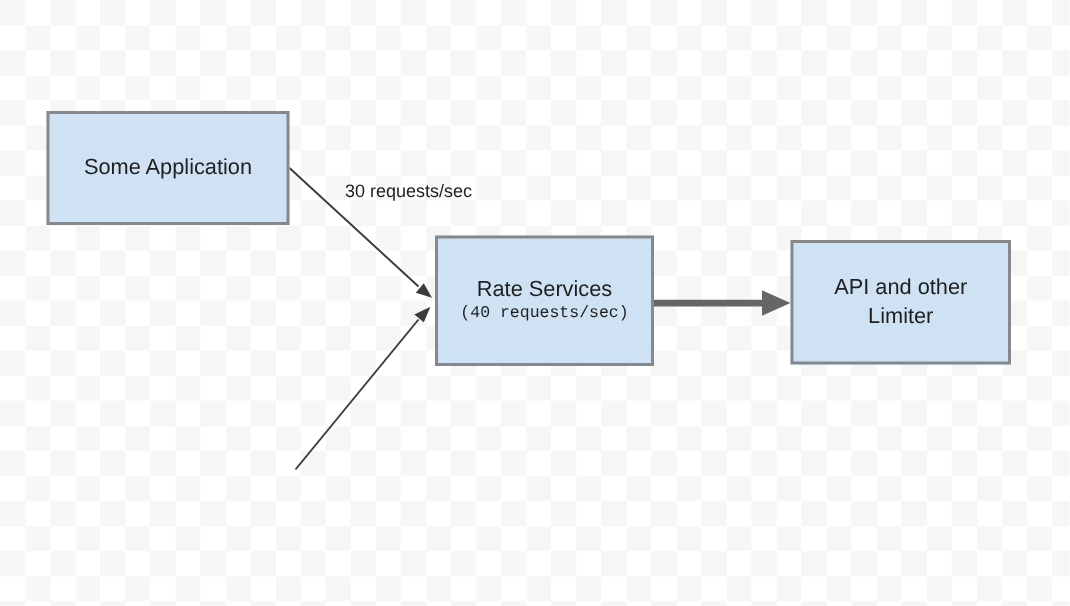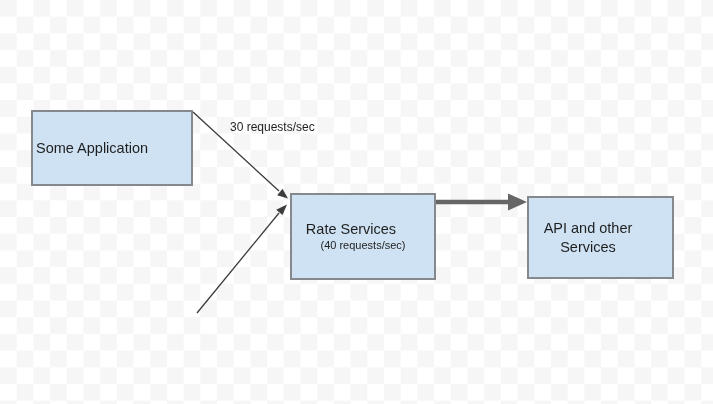--- a/index.html
+++ b/index.html
@@ -45,35 +45,36 @@
     fill: var(--thick-arrow, #666666);
     stroke: none;
   }
   .node {
     position: absolute;
     box-sizing: border-box;
     background: var(--node-fill, #cfe2f3);
     border: 2px solid var(--node-border, #85898d);
     display: flex;
     flex-direction: column;
+    align-items: center;
     justify-content: center;
     text-align: center;
     color: var(--text, #1f1f1f);
     font-size: 14.5px;
     line-height: 1.25;
-    margin-top: 36px;
   }
   .node-some-application { left: 31px;  top: 74px;  width: 162px; height: 76px; }
   .node-user             { left: 34px;  top: 272px; width: 163px; height: 82px; }
   .node-rate-limiter     { left: 290px; top: 157px; width: 146px; height: 87px; }
   .node-api-services     { left: 527px; top: 160px; width: 147px; height: 83px; }
   .node-label { max-width: 118px; }
   .node-sublabel {
     font-size: 11px;
     margin-top: 1px;
+    font-family: Liberation Mono, monospace;
   }
   .edge-label {
     position: absolute;
     font-size: 12px;
     color: var(--text, #1f1f1f);
     white-space: nowrap;
   }
   .edge-label-30 { left: 230px; top: 120px; }
   .edge-label-20 { left: 229px; top: 288px; }
 </style>
@@ -104,19 +105,19 @@
     <span class="node-label">Some Application</span>
   </div>
 
 
   <div class="node node-rate-limiter">
     <span class="node-label">Rate Services</span>
     <span class="node-sublabel">(40 requests/sec)</span>
   </div>
 
   <div class="node node-api-services">
-    <span class="node-label">API and other Services</span>
+    <span class="node-label">API and other Limiter</span>
   </div>
 
   <div class="edge-label edge-label-30">30 requests/sec</div>
 
 
 </div>
 
 </body></html>

